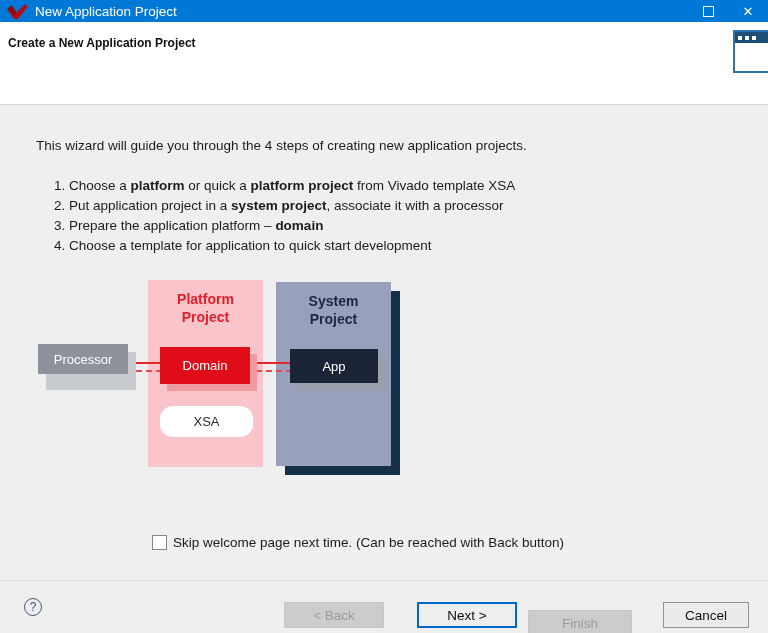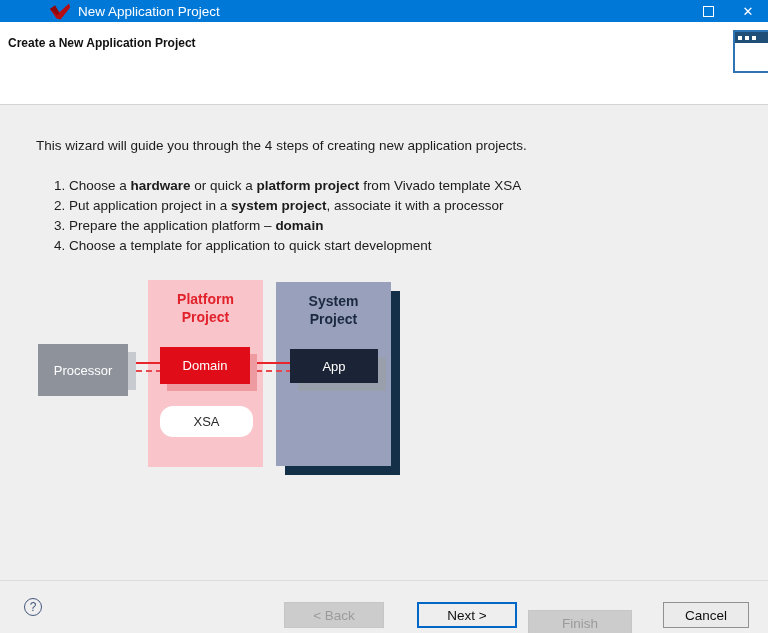--- a/index.html
+++ b/index.html
@@ -3,21 +3,21 @@
 <meta charset="utf-8">
 <style>
   * { margin:0; padding:0; box-sizing:border-box; }
   html,body { width:768px; height:633px; }
   .window {
     width:768px; height:633px; display:flex; flex-direction:column;
     font-family:"Liberation Sans", sans-serif; background:#fff; position:relative; overflow:hidden;
   }
   
   .titlebar {
-    height:22px; background:#0078d7; display:flex; align-items:center; color:#fff; flex:0 0 auto;padding-left:43px;
+    height:22px; background:#0078d7; display:flex; align-items:center; color:#fff; flex:0 0 auto;
   }
   .titlebar .logo { width:22px; height:17px; margin-left:6px; flex:0 0 auto; }
   .titlebar .title { font-size:13.5px; margin-left:7px; flex:1 1 auto; white-space:nowrap; }
   .win-btn { width:40px; height:22px; display:flex; align-items:center; justify-content:center; cursor:default; }
   .max-glyph { width:11px; height:11px; border:1.5px solid #fff; }
   .close-glyph { color:#fff; font-size:13px; line-height:1; }
   
   .header { height:83px; background:#fff; border-bottom:1px solid #d4d4d4; position:relative; overflow:hidden; flex:0 0 auto; }
   .header .page-title { font-size:12px; font-weight:bold; color:#111; position:absolute; left:8px; top:14px; }
   .wizard-icon { position:absolute; right:-5px; top:8px; width:40px; height:43px; border:2px solid #2e74b5; background:#fff; }
@@ -35,21 +35,21 @@
   .panel-pink { left:148px; top:6px; width:115px; height:187px; background:#f9c5ca; }
   .panel-sys-shadow { left:285px; top:17px; width:115px; height:184px; background:#143049; }
   .panel-sys { left:276px; top:8px; width:115px; height:184px; background:#98a0bb; }
   .panel-label { top:10px; width:100%; text-align:center; font-weight:bold; font-size:14px; line-height:18px; padding:0 14px; }
   .panel-pink .panel-label { color:#e1212b; }
   .panel-sys .panel-label { color:#1b2940; }
   .line-solid { left:126px; top:88px; width:166px; height:0; border-top:2px solid #e8242c; }
   .line-dashed { left:126px; top:96px; width:166px; height:0; border-top:2px dashed #e8474e; }
   .dbox { display:flex; align-items:center; justify-content:center; font-size:13px; }
   .proc-shadow { left:46px; top:78px; width:90px; height:38px; background:#c7cacf; }
-  .proc { left:38px; top:70px; width:90px; height:52px; background:#8e929b; color:#fff; }
+  .proc { left:38px; top:70px; width:90px; height:30px; background:#8e929b; color:#fff; }
   .domain-shadow { left:167px; top:80px; width:90px; height:37px; background:#ee9aa1; }
   .domain { left:160px; top:73px; width:90px; height:37px; background:#e00d19; color:#fff; }
   .app-shadow { left:298px; top:83px; width:88px; height:34px; background:#9aa0ab; }
   .app { left:290px; top:75px; width:88px; height:34px; background:#1b2436; color:#fff; }
   .xsa { left:160px; top:132px; width:93px; height:31px; background:#fff; color:#2a2a2a;border-radius:13px; }
   
   .note { position:absolute; left:40px; top:394px; }
   .note .bullet { margin-right:6px; }
   .checkbox-row { position:absolute; left:152px; top:430px; display:flex; align-items:center; }
   .checkbox { width:15px; height:15px; background:#fff; border:1px solid #878787; margin-right:6px; flex:0 0 auto; }
@@ -95,21 +95,21 @@
           <span class="dot"></span>
           <span class="dot"></span>
       </div>
     </div>
   </div>
 
   <div class="content">
     <div class="intro">This wizard will guide you through the 4 steps of creating new application projects.</div>
 
     <div class="steps">
-        <div class="step"><span class="num">1.</span><span>Choose a </span><b>hardware</b><span> or quick a </span><b>platform project</b><span> from Vivado template XSA</span></div>
+        <div class="step"><span class="num">1.</span><span>Choose a </span><b>platform</b><span> or quick a </span><b>platform project</b><span> from Vivado template XSA</span></div>
         <div class="step"><span class="num">2.</span><span>Put application project in a </span><b>system project</b><span>, associate it with a processor</span></div>
         <div class="step"><span class="num">3.</span><span>Prepare the application platform – </span><b>domain</b></div>
         <div class="step"><span class="num">4.</span><span>Choose a template for application to quick start development</span></div>
       </div>
 
     <div class="diagram">
       <div class="panel-pink">
         <div class="panel-label">Platform Project</div>
       </div>
       <div class="panel-sys-shadow"></div>
@@ -121,20 +121,24 @@
       <div class="proc-shadow"></div>
       <div class="dbox proc">Processor</div>
       <div class="domain-shadow"></div>
       <div class="dbox domain">Domain</div>
       <div class="app-shadow"></div>
       <div class="dbox app">App</div>
       <div class="dbox xsa">XSA</div>
     </div>
 
 
+    <div class="checkbox-row">
+      <span class="checkbox"></span>
+      <span>Skip welcome page next time. (Can be reached with Back button)</span>
+    </div>
   </div>
 
   <div class="footer">
     <div class="help-btn">
       <span>?</span>
     </div>
     <div class="btns">
       <div class="btn btn-back disabled">&lt; Back</div>
       <div class="btn btn-next default">Next &gt;</div>
       <div class="btn btn-finish disabled">Finish</div>

